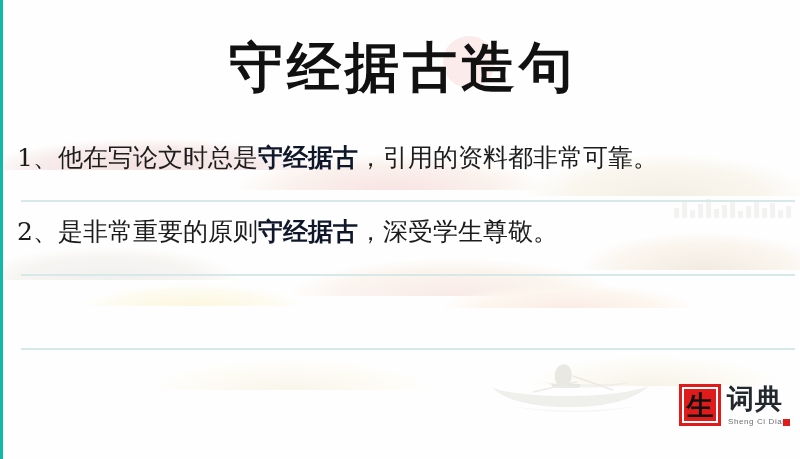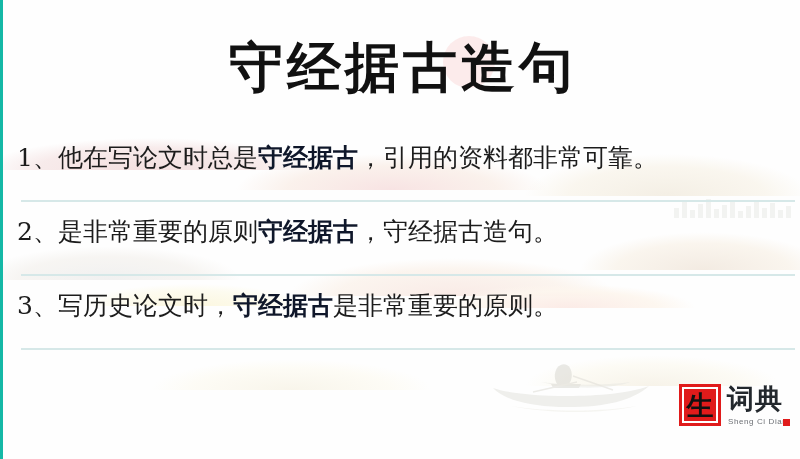--- a/index.html
+++ b/index.html
@@ -316,26 +316,25 @@
   <div class="title">守经据古造句</div>
 
   <div class="list">
 
     <div class="row">
       <div class="sentence"><span>1、</span><span>他在写论文时总是</span><span class="idiom">守经据古</span><span>，引用的资料都非常可靠。</span></div>
       <div class="divider"></div>
     </div>
 
     <div class="row">
-      <div class="sentence"><span>2、</span><span>是非常重要的原则</span><span class="idiom">守经据古</span><span>，守经据古造句。</span></div>
+      <div class="sentence"><span>2、</span><span>是非常重要的原则</span><span class="idiom">守经据古</span><span>，深受学生尊敬。</span></div>
       <div class="divider"></div>
     </div>
 
     <div class="row">
-      <div class="sentence"><span>3、</span><span>写历史论文时，</span><span class="idiom">守经据古</span><span>是非常重要的原则。</span></div>
       <div class="divider"></div>
     </div>
 
   </div>
 
   <div class="logo">
     <div class="seal">
       <div class="seal-inner">生</div>
     </div>
     <div class="logo-word">词典</div>

